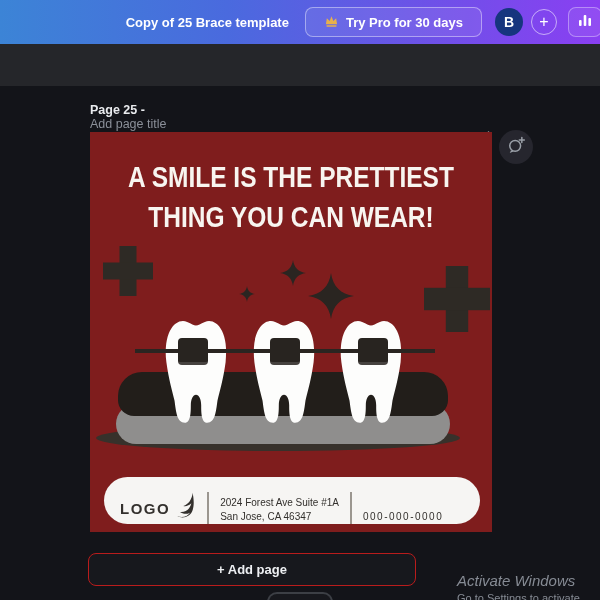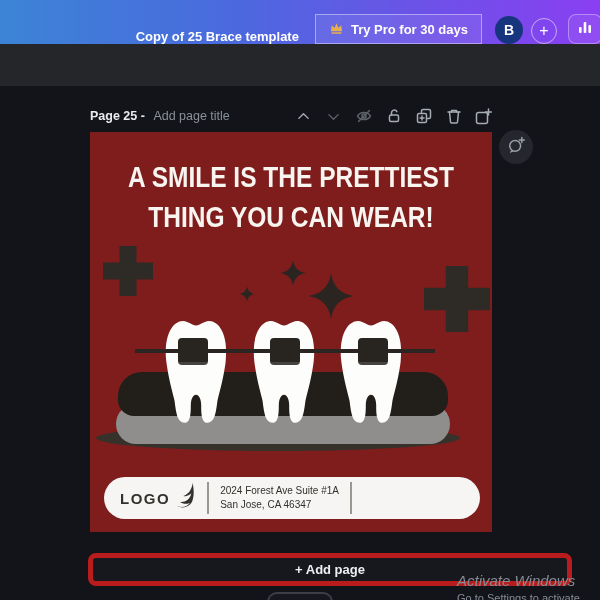--- a/index.html
+++ b/index.html
@@ -2,41 +2,41 @@
 <html><head>
 <meta charset="utf-8">
 <style>
   * { margin:0; padding:0; box-sizing:border-box; }
   html,body { width:600px; height:600px; overflow:hidden; }
   body { position:relative; background:#131419; font-family:"Liberation Sans", sans-serif; }
 
   
   .topbar { position:absolute; top:0; left:0; width:600px; height:44px;
     background:linear-gradient(90deg,#3c84d6 0%, #4a6ade 38%, #6e51e8 72%, #8a3ff2 100%);
-    display:flex; align-items:flex-end; padding-right:6px; }
+    display:flex; align-items:center; padding-right:6px; }
   .topbar-title { margin-left:auto; color:#ffffff; font-size:13px; font-weight:bold; cursor:pointer; }
-  .try-pro { margin-left:16px; height:30px; padding:0 13px; border:1px solid rgba(255,255,255,.42);
-    border-radius:0; background:rgba(255,255,255,.08); color:#fff; font-size:13px; font-weight:bold;
+  .try-pro { margin-left:16px; height:30px; padding:0 18px; border:1px solid rgba(255,255,255,.42);
+    border-radius:8px; background:rgba(255,255,255,.08); color:#fff; font-size:13px; font-weight:bold;
     display:flex; align-items:center; gap:7px; cursor:pointer; }
   .avatar { margin-left:13px; width:28px; height:28px; border-radius:50%; background:#16357e;
     color:#fff; font-weight:bold; font-size:14px; display:flex; align-items:center; justify-content:center; cursor:pointer; }
   .plus-btn { margin-left:8px; width:26px; height:26px; border-radius:50%;
     border:1.5px solid rgba(255,255,255,.55); color:#fff; font-size:16px; line-height:1;
     display:flex; align-items:center; justify-content:center; cursor:pointer; }
   .insights-btn { margin-left:11px; margin-right:-8px; width:34px; height:30px;
     border:1px solid rgba(255,255,255,.35); border-radius:8px; background:rgba(255,255,255,.07);
     display:flex; align-items:center; justify-content:center; cursor:pointer; }
 
   .strip2 { position:absolute; top:44px; left:0; width:600px; height:42px; background:#25262a; }
 
   
   .page-toolbar { position:absolute; top:103px; left:90px; width:402px; height:26px;
-    display:flex; align-items:center; }
+    display:flex; align-items:flex-start;flex-direction:column; }
   .page-label { color:#e9ebee; font-size:12.5px; font-weight:bold; white-space:pre; }
-  .page-title-placeholder { color:#8b9099; font-size:12.5px; margin-left:5px; cursor:text; }
+  .page-title-placeholder { color:#8b9099; font-size:12.5px; cursor:text; }
   .toolbar-icons { margin-left:auto; display:flex; align-items:center; gap:13px; }
   .tb-icon { width:17px; height:17px; display:flex; align-items:center; justify-content:center; cursor:pointer; }
   .tb-icon svg { stroke:#a6acb4; fill:none; stroke-width:1.5; stroke-linecap:round; stroke-linejoin:round; }
   .tb-icon.dim svg { stroke:#5c6067; }
 
   
   .canvas { position:absolute; left:90px; top:132px; width:402px; height:400px;
     background:#7f1d1d; overflow:hidden; cursor:pointer; }
   .headline { position:absolute; top:24px; left:0; width:100%; text-align:center;
     color:#f8f5f0; font-weight:bold; font-size:25px; line-height:34px;
@@ -48,35 +48,35 @@
     border-radius:50%; background:#37312b; }
   .base-gray { position:absolute; left:26px; top:272px; width:334px; height:40px;
     border-radius:26px; background:#8f8e8d; }
   .base-dark { position:absolute; left:28px; top:240px; width:330px; height:44px;
     border-radius:24px 24px 16px 16px; background:#221e1a; }
   .wire { position:absolute; left:45px; top:217px; width:300px; height:4px; background:#2a2521; }
   .bracket { position:absolute; top:206px; width:30px; height:27px; border-radius:4px;
     background:#282420; border-bottom:3px solid rgba(255,255,255,.14); }
 
   
-  .footer-pill { position:absolute; left:14px; top:345px; width:376px; height:42px;
-    border-radius:24px; background:#f6f5f3; display:flex; align-items:center; padding:0 10px 0 16px; }
+  .footer-pill { position:absolute; left:14px; top:345px; width:376px; height:47px;
+    border-radius:24px; background:#f6f5f3; display:flex; align-items:flex-end; padding:0 10px 0 16px; }
   .logo-wrap { display:flex; align-items:center; gap:2px; }
   .logo-text { font-size:15px; font-weight:bold; letter-spacing:1.5px; color:#33302d; }
   .pill-divider { width:2px; height:32px; background:#9b968f; margin:0 11px; flex:none; }
   .pill-text { font-size:10px; line-height:14px; color:#33302d; white-space:nowrap; }
   .pill-text .phone { letter-spacing:1.5px; }
 
   
   .comment-btn { position:absolute; left:499px; top:130px; width:34px; height:34px; border-radius:50%;
     background:#26262e; display:flex; align-items:center; justify-content:center; cursor:pointer; }
 
   
-  .add-page-btn { position:absolute; left:88px; top:553px; width:484px; height:33px;
-    border-radius:8px; background:#17181d; border:5px solid #b91c1c; color:#edeff2;
+  .add-page-btn { position:absolute; left:88px; top:553px; width:328px; height:33px;
+    border-radius:8px; background:#17181d; border:1px solid #b91c1c; color:#edeff2;
     font-size:13px; font-weight:bold; display:flex; align-items:center; justify-content:center;
     cursor:pointer; font-family:"Liberation Sans", sans-serif; }
 
   
   .watermark { position:absolute; left:457px; top:572px; color:#868b94; }
   .watermark .l1 { font-size:15px;font-style:italic; }
   .watermark .l2 { font-size:11px; margin-top:3px; }
 
   .partial-widget { position:absolute; left:267px; top:592px; width:66px; height:14px;
     border:2px solid #3c3f45; border-bottom:none; border-radius:10px 10px 0 0; background:#17181d; }
@@ -231,20 +231,21 @@
           </svg>
       </span>
     </div>
     <div class="pill-divider"></div>
     <div class="pill-text">
       <div>2024 Forest Ave Suite #1A</div>
       <div>San Jose, CA 46347</div>
     </div>
     <div class="pill-divider"></div>
     <div class="pill-text">
+      <div class="phone">000-000-0000</div>
     </div>
   </div>
 </div>
 
 <div class="comment-btn">
   <span>
     <svg width="20" height="20" viewBox="0 0 24 24" fill="none" stroke="#9aa0a8" stroke-width="1.8" stroke-linecap="round" stroke-linejoin="round">
         <circle cx="11" cy="13" r="6.5"></circle>
         <path d="M6 18.5 L4.5 21.5 L9.5 19.5" fill="#9aa0a8" stroke="none"></path>
         <line x1="19" y1="3" x2="19" y2="9"></line>

